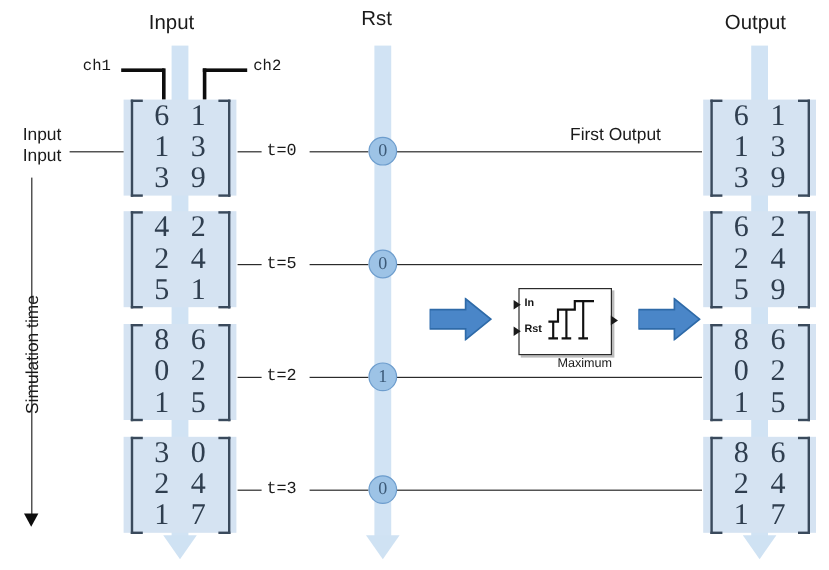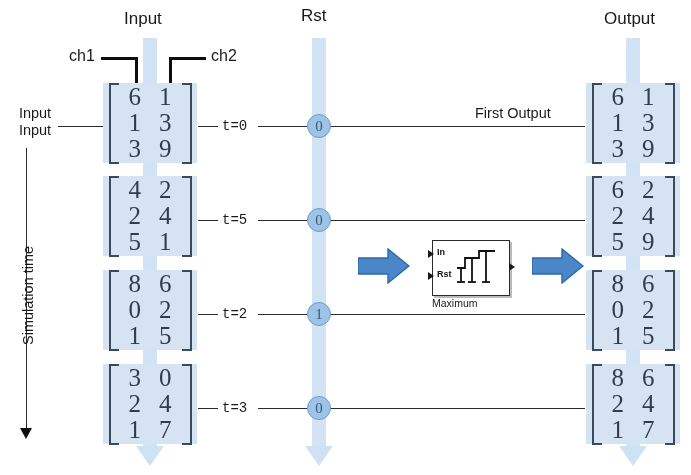--- a/index.html
+++ b/index.html
@@ -108,23 +108,24 @@
   .side-label {
     position: absolute;
     font-size: 14.5px;
     color: #1a1a1a;
     text-align: center;
     line-height: 1.15;
     white-space: nowrap;
   }
   .chlabel {
     position: absolute;
-    font-size: 16px;
-    color: #1a1a1a;
-    white-space: nowrap;
+    font-size: 13px;
+    color: #1a1a1a;
+    white-space: nowrap;
+    font-family: Liberation Mono, monospace;
   }
 
   
   .simtime-label {
     position: absolute;
     font-size: 14.5px;
     color: #1a1a1a;
     transform: rotate(-90deg);
     transform-origin: left top;
     white-space: nowrap;
@@ -153,21 +154,21 @@
     font-size: 9px;
     font-weight: bold;
     color: #111;
     font-family: "Liberation Sans", sans-serif;
   }
   .sl-caption {
     position: absolute;
     font-size: 10.5px;
     color: #1a1a1a;
     white-space: nowrap;
-    text-align: left;
+    text-align: right;
   }
   .port-arrow {
     position: absolute;
     width: 0; height: 0;
     border-top: 4px solid transparent;
     border-bottom: 4px solid transparent;
     border-left: 6px solid #1a1a1a;
   }
 </style>
 </head>

